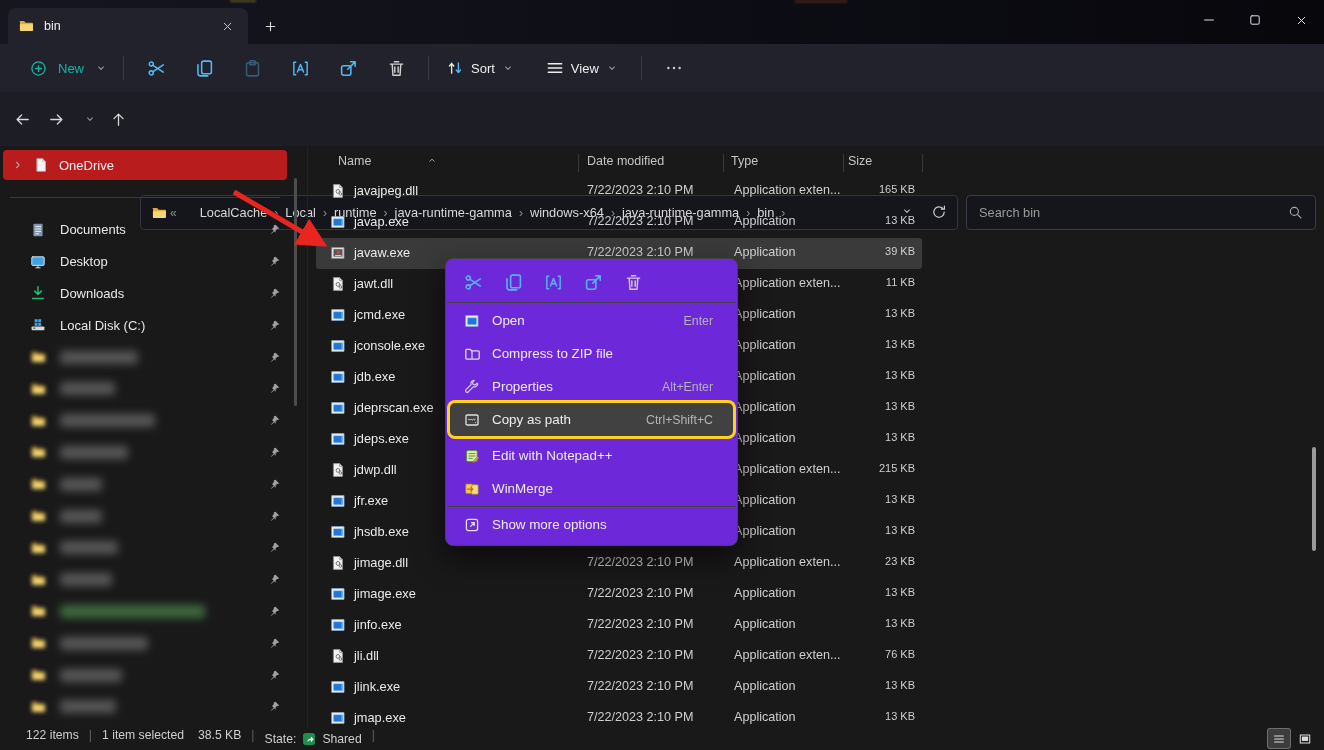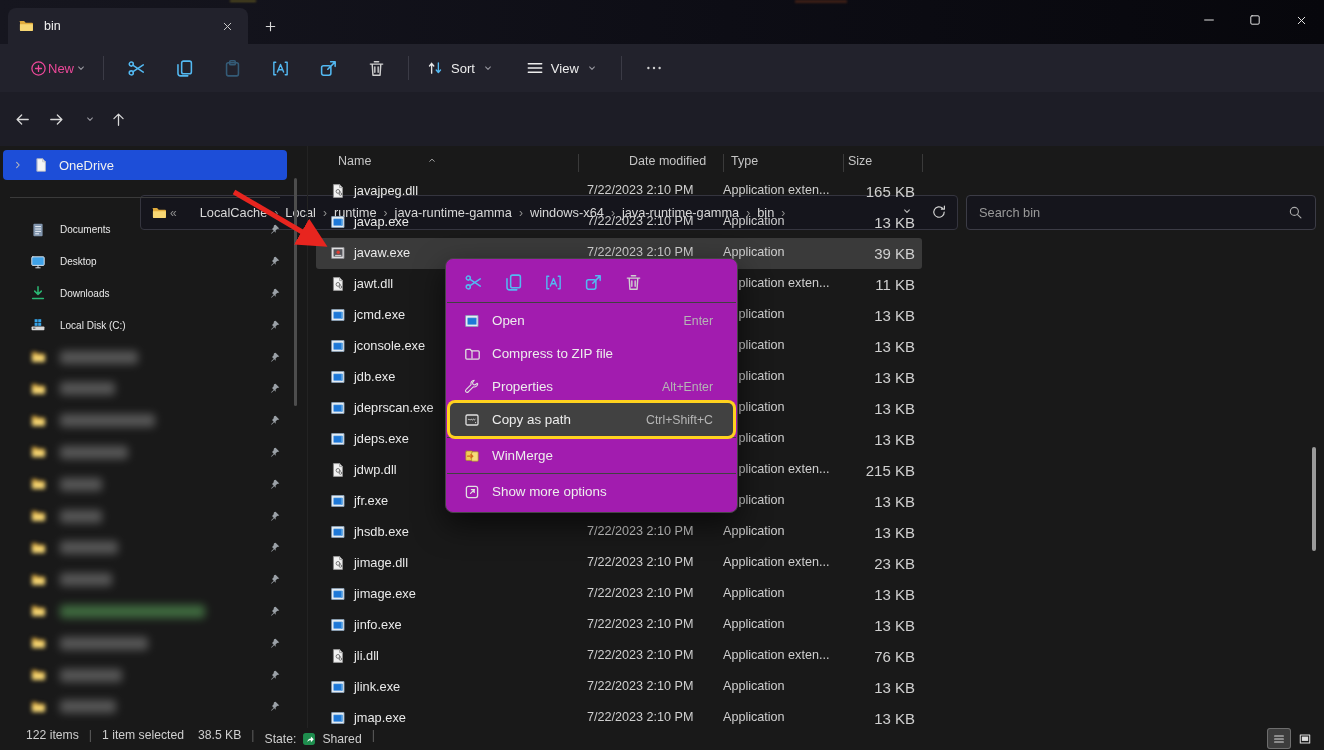--- a/index.html
+++ b/index.html
@@ -24,21 +24,21 @@
     align-items:center; justify-content:center; color:#d8d8d8; }
   #win-controls { position:absolute; right:0; top:0; height:40px; display:flex; }
   .win-btn { width:46px; height:40px; display:flex; align-items:center; justify-content:center; color:#e8e8e8; }
   .smudge1 { position:absolute; left:795px; top:0; width:52px; height:3px; background:#5a2a18; opacity:.65; filter:blur(1px);}
   .smudge2 { position:absolute; left:230px; top:0; width:26px; height:2px; background:#8a7a20; opacity:.6; filter:blur(1px);}
 
   
   #commandbar { position:absolute; left:0; top:44px; width:1324px; height:48px;
     background:#22222c; display:flex; align-items:center; }
   .cmd-group { display:flex; align-items:center; }
-  #new-btn { display:flex; align-items:center; gap:1px; margin-left:22px; padding:6px 8px; border-radius:4px; color:#ec4899;text-align:center; }
+  #new-btn { display:flex; align-items:center; gap:11px; margin-left:22px; padding:6px 8px; border-radius:4px; color:#14b8a6;text-align:center; }
   .v-div { width:1px; height:24px; background:#3b3b46; margin:0 8px; }
   .tool-btn { width:40px; height:34px; display:flex; align-items:center; justify-content:center;
     border-radius:4px; color:#53b9f2; margin:0 4px; }
   .tool-btn.dim { opacity:.38; }
   .tool-btn.gray { color:#d0d0d0; }
   .labeled-btn { display:flex; align-items:center; gap:7px; padding:6px 9px; border-radius:4px; color:#ededed; }
   .chev { color:#9a9aa2; }
 
   
   #addressrow { position:absolute; left:0; top:92px; width:1324px; height:54px; background:#1d1d26; }
@@ -53,54 +53,54 @@
   #refresh { position:absolute; right:10px; top:8px; color:#d0d0d0; }
   #search-box { position:absolute; left:966px; top:103px; width:350px; height:35px;
     background:#15151c; border:1px solid #3c3c46; border-radius:4px; display:flex; align-items:center; }
   #search-box input { flex:1; background:transparent; border:none; outline:none; color:#c8c8c8;
     font-family:"Liberation Sans", sans-serif; font-size:12.8px; padding:0 12px; }
   #search-box input::placeholder { color:#9a9a9a; }
   #search-box .sic { margin-right:12px; color:#aaaaaa; }
 
   
   #sidebar { position:absolute; left:0; top:146px; width:308px; height:582px; }
-  #onedrive-row { position:absolute; left:3px; top:4px; width:284px; height:30px; background:#1d4ed8;
+  #onedrive-row { position:absolute; left:3px; top:4px; width:284px; height:30px; background:#b91c1c;
     border-radius:4px; display:flex; align-items:center; }
   #onedrive-row .chevr { width:30px; display:flex; justify-content:center; color:#bbbbbb; }
   #onedrive-row .lbl { margin-left:10px; color:#f0f0f0; }
   #side-sep { position:absolute; left:10px; top:51px; width:270px; height:1px; background:#3a3a3a; }
   #side-items { position:absolute; left:0; top:68px; width:300px; }
   .side-item { height:31.8px; display:flex; align-items:center; position:relative; border-radius:4px; }
   .side-item .sic { position:absolute; left:30px; }
-  .side-item .lbl { position:absolute; left:60px; color:#e8e8e8; font-size:10px;text-align:right; }
+  .side-item .lbl { position:absolute; left:60px; color:#e8e8e8; font-size:13px;text-align:right; }
   .side-item .pin { position:absolute; left:268px; color:#9aa0a6; }
   .blob { position:absolute; left:60px; height:13px; border-radius:3px; background:#8a8a8a;
     filter:blur(4px); opacity:.55; }
   .blur-folder { filter:blur(2px); }
   #side-scroll { position:absolute; left:294px; top:32px; width:3px; height:228px; background:#4d4d4d; border-radius:2px; }
   #pane-div { position:absolute; left:307px; top:146px; width:1px; height:582px; background:#232323; }
 
   
   #filepane { position:absolute; left:308px; top:146px; width:1016px; height:582px; }
   #list-header { position:absolute; left:0; top:4px; width:620px; height:24px; color:#c5c5c5; font-size:12.5px; }
   #list-header .h { position:absolute; top:4px; }
-  #h-name { left:30px; } #h-caret { left:118px; top:-4px; } #h-date { left:279px;margin-left:42px; } #h-type { left:423px; } #h-size { left:540px; }
+  #h-name { left:30px; } #h-caret { left:118px; top:-4px; } #h-date { left:279px; } #h-type { left:423px; } #h-size { left:540px; }
   .h-sep { position:absolute; top:4px; width:1px; height:18px; background:#3a3a3a; }
   #rows { position:absolute; left:8px; top:30px; width:606px; }
   .frow { position:relative; height:31px; border-radius:3px; }
   .frow.sel { background:#3a3a3a; }
   .frow .fic { position:absolute; left:14px; top:7px; }
   .frow .fname { position:absolute; left:38px; top:7px; color:#eaeaea; font-size:12.8px; }
   .frow .fdate { position:absolute; left:271px; top:7px; color:#cfcfcf; font-size:12.6px; }
-  .frow .ftype { position:absolute; left:407px; top:7px; color:#cfcfcf; font-size:12.6px; white-space:nowrap; }
-  .frow .fsize { position:absolute; left:492px; top:7px; width:107px; text-align:right; color:#cfcfcf; font-size:15px; }
+  .frow .ftype { position:absolute; left:418px; top:7px; color:#cfcfcf; font-size:12.6px; white-space:nowrap; }
+  .frow .fsize { position:absolute; left:492px; top:7px; width:107px; text-align:right; color:#cfcfcf; font-size:11px; }
   #main-scroll { position:absolute; left:1312px; top:447px; width:4px; height:104px; background:#9a9a9a; border-radius:2px; }
 
   
-  #ctxmenu { position:absolute; left:445px; top:258px; width:293px; background:#a21caf;
+  #ctxmenu { position:absolute; left:445px; top:258px; width:293px; background:#6d28d9;
     border:1px solid #454545; border-radius:8px; box-shadow:0 12px 30px rgba(0,0,0,.6);
     padding:4px 0; z-index:30; }
   #quick-row { height:38px; display:flex; align-items:center; padding:0 7px; }
   .qbtn { width:40px; height:30px; display:flex; align-items:center; justify-content:center;
     color:#53b9f2; border-radius:4px; }
   .qbtn.gray { color:#cfcfcf; }
   .m-sep { height:1px; background:#414141; margin:1px 1px; }
   .m-item { position:relative; height:33px; display:flex; align-items:center; margin:0 4px; border-radius:4px; }
   .m-item .mic { position:absolute; left:14px; color:#e0e0e0; }
   .m-item .mlbl { position:absolute; left:42px; color:#ededed; font-size:13.4px; white-space:nowrap; }
@@ -921,20 +921,30 @@
               <circle cx="11.6" cy="10.6" r=".6" fill="#e0e0e0" stroke="none"></circle>
             </svg>
           </span>
       <span class="mlbl">Copy as path</span>
       <span class="msc">Ctrl+Shift+C</span>
         </div>
         <div class="m-sep"></div>
         <div class="m-item">
           <span class="mic">
             <svg width="16" height="16" viewBox="0 0 16 16" fill="none" stroke="currentColor" stroke-width="1.3" stroke-linecap="round" stroke-linejoin="round">
+              <rect x="2.6" y="2.4" width="10.6" height="11.2" rx="1.4" fill="#d8edb0" stroke="#5b8c2a" stroke-width="0.9"></rect>
+              <path d="M5 5.6h6M5 8h6M5 10.4h3.4" stroke="#5b8c2a" stroke-width="0.9"></path>
+              <path d="M9.2 12.9 13.6 8.5l1.2 1.2-4.4 4.4-1.8.6z" fill="#e8a33d" stroke="#8a5a1a" stroke-width="0.5"></path>
+            </svg>
+          </span>
+      <span class="mlbl">Edit with Notepad++</span>
+      </div>
+        <div class="m-item">
+          <span class="mic">
+            <svg width="16" height="16" viewBox="0 0 16 16" fill="none" stroke="currentColor" stroke-width="1.3" stroke-linecap="round" stroke-linejoin="round">
               <rect x="1.8" y="3" width="6.6" height="9.4" rx="0.8" fill="#f2cd55" stroke="#a8862a" stroke-width="0.7"></rect>
               <rect x="7.6" y="3.8" width="6.6" height="9.4" rx="0.8" fill="#f7dc7a" stroke="#a8862a" stroke-width="0.7"></rect>
               <path d="M3.6 8.2h5.2M8.8 8.2 6.9 6.6M8.8 8.2l-1.9 1.6" stroke="#d2691e" stroke-width="1.3"></path>
             </svg>
           </span>
       <span class="mlbl">WinMerge</span>
       </div>
         <div class="m-sep"></div>
         <div class="m-item">
           <span class="mic">

